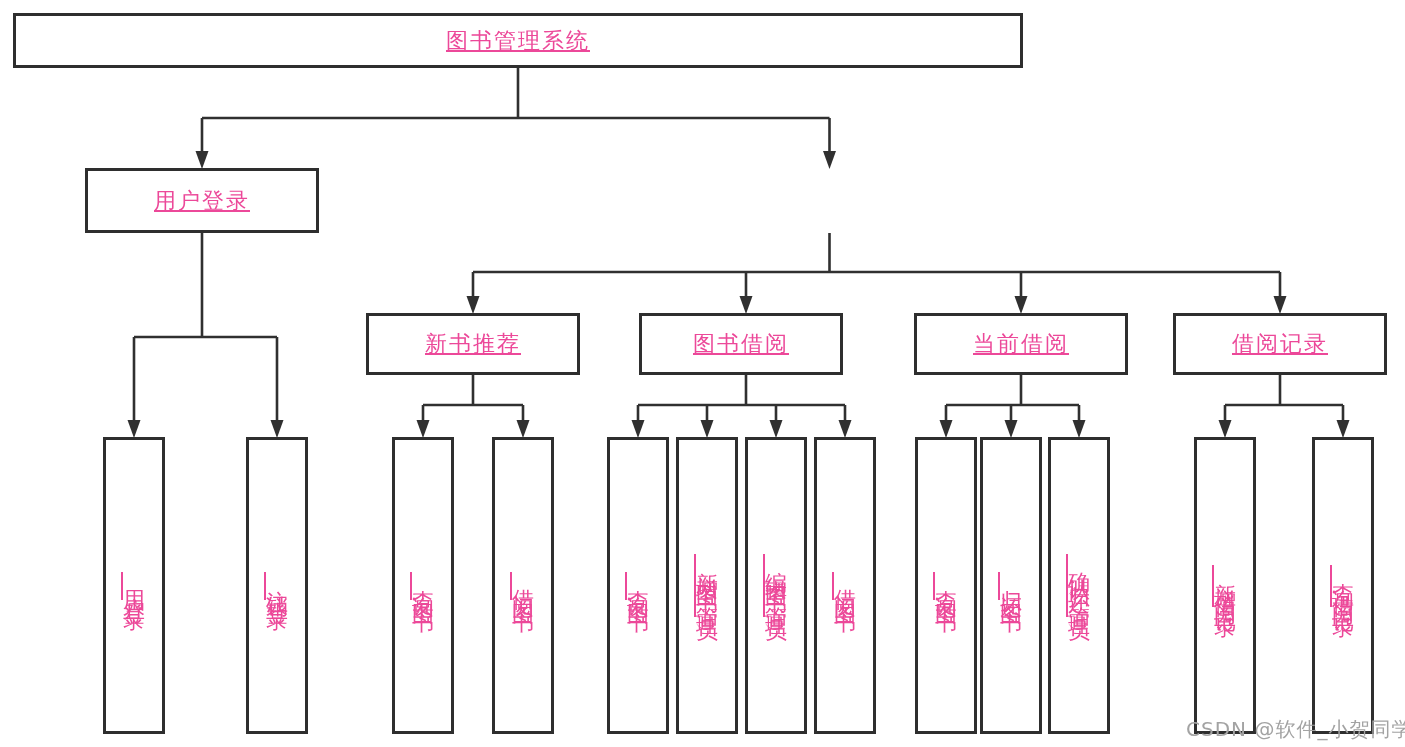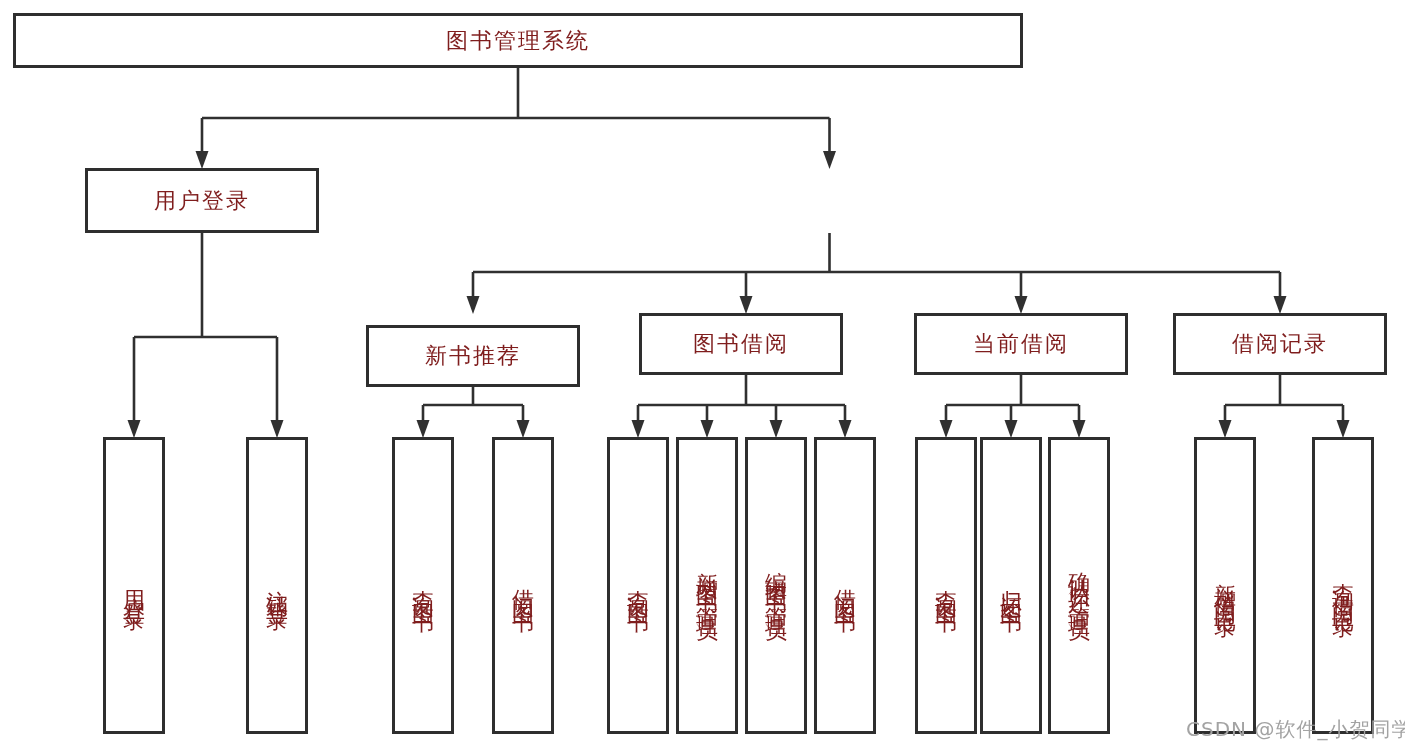--- a/index.html
+++ b/index.html
@@ -26,40 +26,41 @@
     position: absolute;
     box-sizing: border-box;
     background: #ffffff;
     border: 3px solid #2e2e2e;
     display: flex;
     align-items: center;
     justify-content: center;
     z-index: 2;
     font-size: 22px;
     letter-spacing: 2px;
-    color: #7f1d1d;
+    color: #ec4899;
+    text-decoration: underline;
   }
   .node.vert {
     letter-spacing: 0;
   }
   .vtext {
     writing-mode: vertical-rl;
     text-orientation: mixed;
     font-size: 22px;
     letter-spacing: 7px;
     line-height: 1;
     white-space: nowrap;
   }
   
   .n-root  { left: 13px;  top: 13px;  width: 1010px; height: 55px; }
   
   .n-login { left: 85px;  top: 168px; width: 234px;  height: 65px; }
   .n-mgmt  { left: 712px; top: 168px; width: 235px;  height: 65px; }
   
-  .n-new   { left: 366px;  top: 313px; width: 214px; height: 62px; margin-top: 12px; }
+  .n-new   { left: 366px;  top: 313px; width: 214px; height: 62px; }
   .n-borrow{ left: 639px;  top: 313px; width: 204px; height: 62px; }
   .n-cur   { left: 914px;  top: 313px; width: 214px; height: 62px; }
   .n-rec   { left: 1173px; top: 313px; width: 214px; height: 62px; }
   
   .v { top: 437px; width: 62px; height: 297px; }
   .v1a { left: 103px; }  .v1b { left: 246px; }
   .v2a { left: 392px; }  .v2b { left: 492px; }
   .v3a { left: 607px; }  .v3b { left: 676px; }  .v3c { left: 745px; }  .v3d { left: 814px; }
   .v4a { left: 915px; }  .v4b { left: 980px; }  .v4c { left: 1048px; }
   .v5a { left: 1194px; } .v5b { left: 1312px; }

